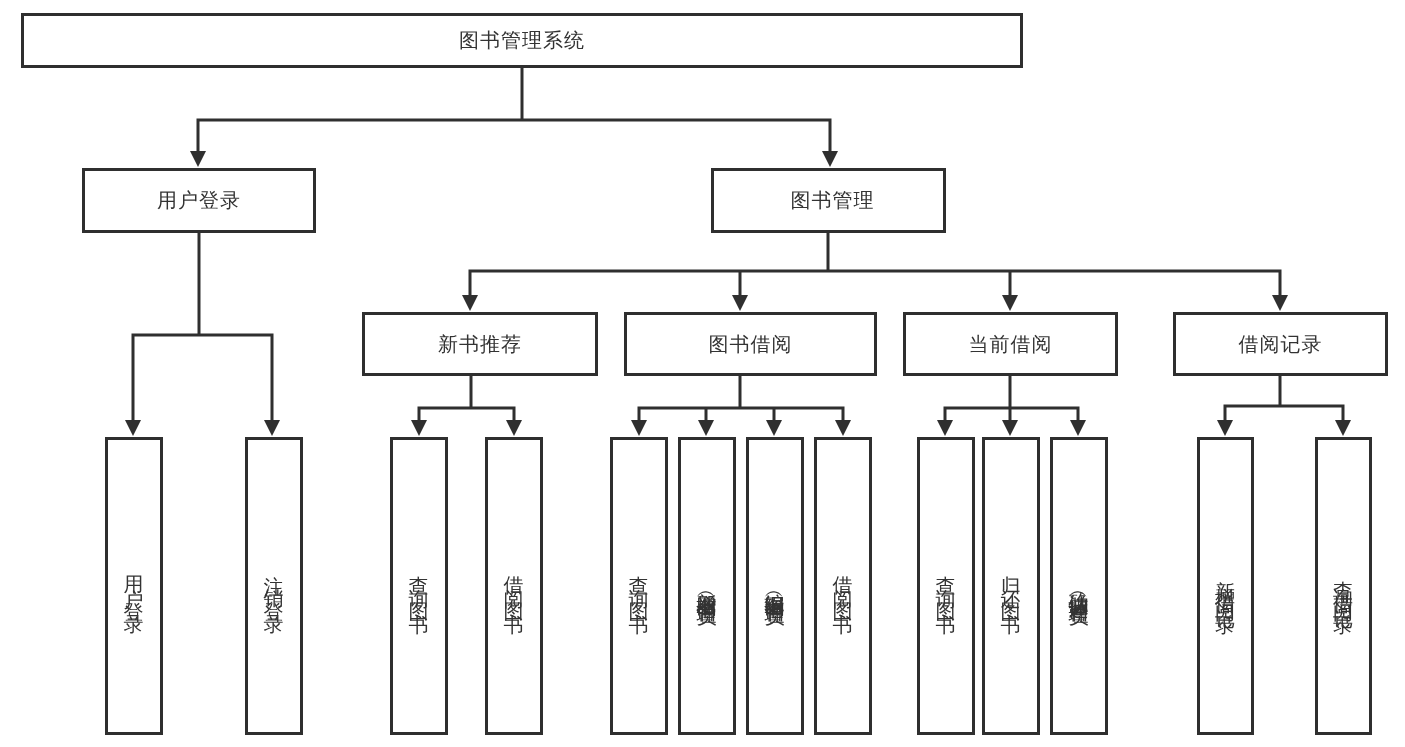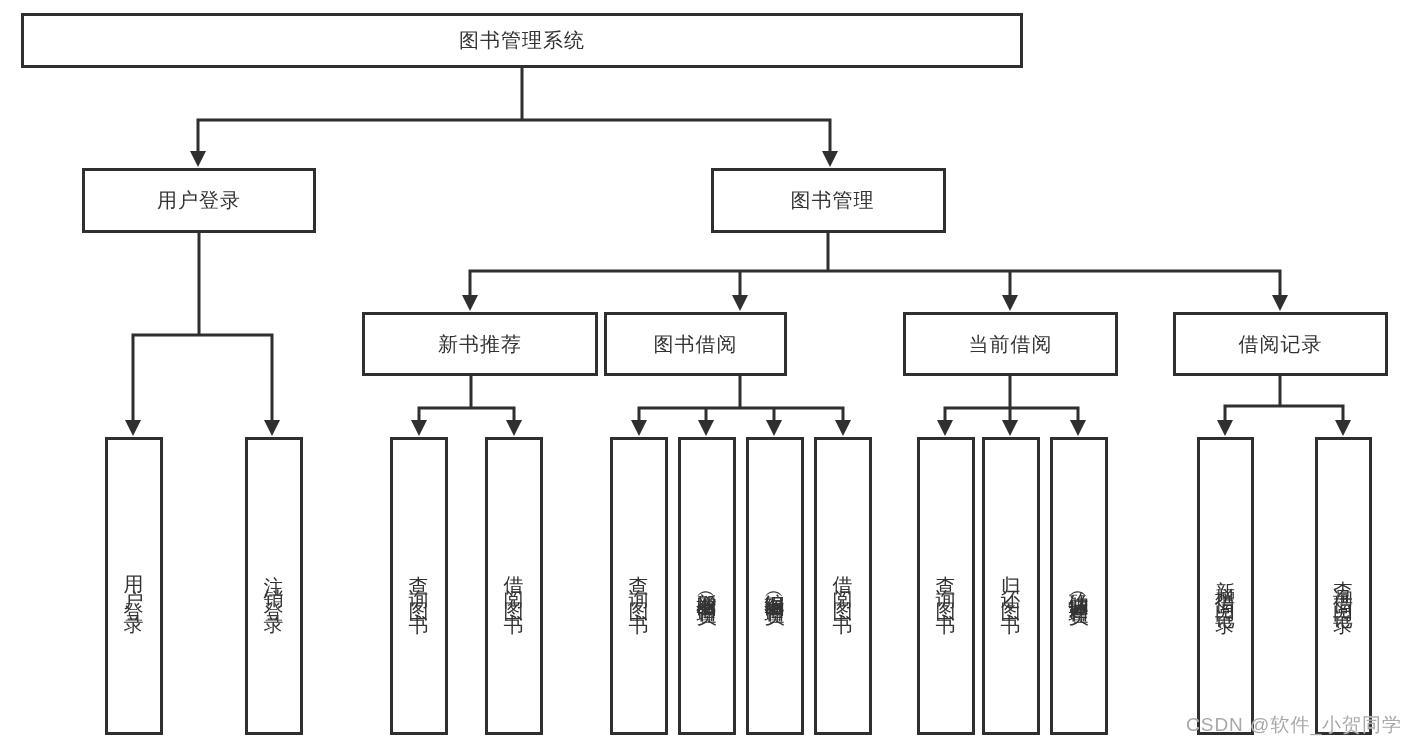--- a/index.html
+++ b/index.html
@@ -130,21 +130,21 @@
   <div class="node" style="left:82px; top:168px; width:234px; height:65px;">
     <span class="hlabel">用户登录</span>
   </div>
   <div class="node" style="left:711px; top:168px; width:235px; height:65px;padding-left:8px;">
     <span class="hlabel">图书管理</span>
   </div>
 
   <div class="node" style="left:362px; top:312px; width:236px; height:64px;">
     <span class="hlabel">新书推荐</span>
   </div>
-  <div class="node" style="left:604px; top:312px; width:183px; height:64px;">
+  <div class="node" style="left:624px; top:312px; width:253px; height:64px;">
     <span class="hlabel">图书借阅</span>
   </div>
   <div class="node" style="left:903px; top:312px; width:215px; height:64px;">
     <span class="hlabel">当前借阅</span>
   </div>
   <div class="node" style="left:1173px; top:312px; width:215px; height:64px;">
     <span class="hlabel">借阅记录</span>
   </div>
 
   <div class="leaf" style="left:105px;">
@@ -184,15 +184,14 @@
     <span class="vtext v-long">确认归还（管理员）</span>
   </div>
 
   <div class="leaf" style="left:1197px; width:57px;">
     <span class="vtext v-mid">新增借阅记录</span>
   </div>
   <div class="leaf" style="left:1315px; width:57px;">
     <span class="vtext v-mid">查询借阅记录</span>
   </div>
 
-  <div class="watermark">CSDN @软件_小贺同学</div>
 
 </div>
 
 </body></html>

